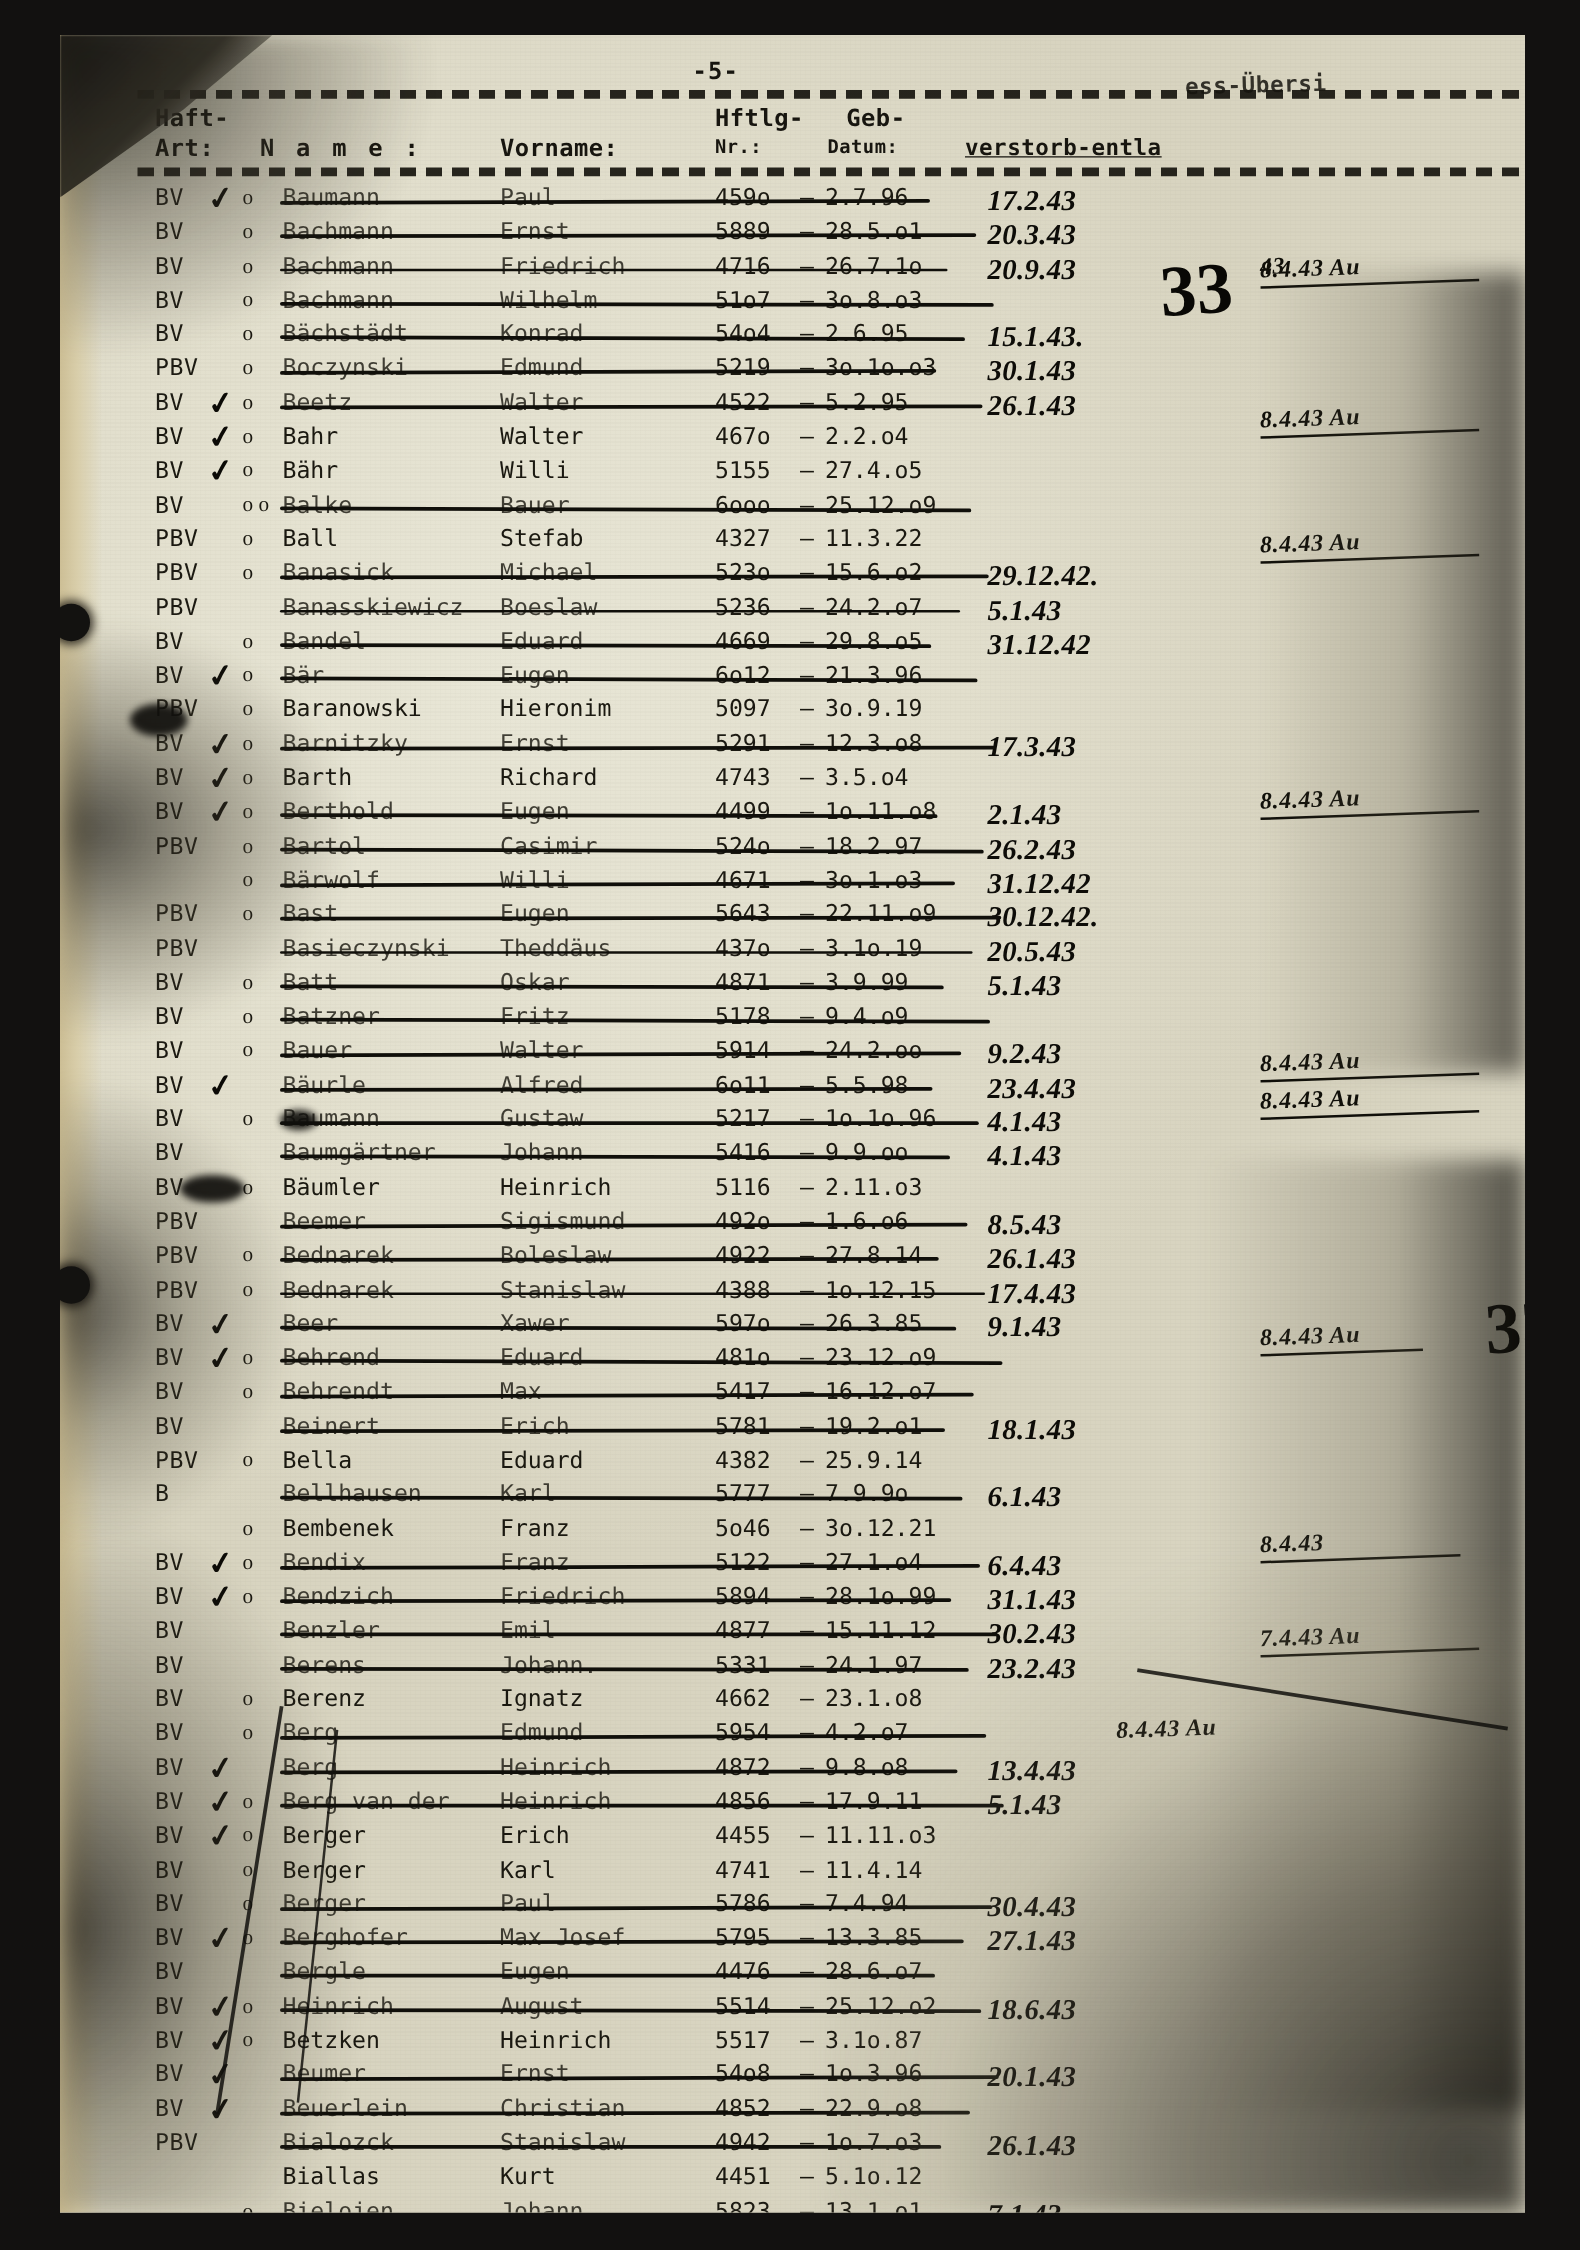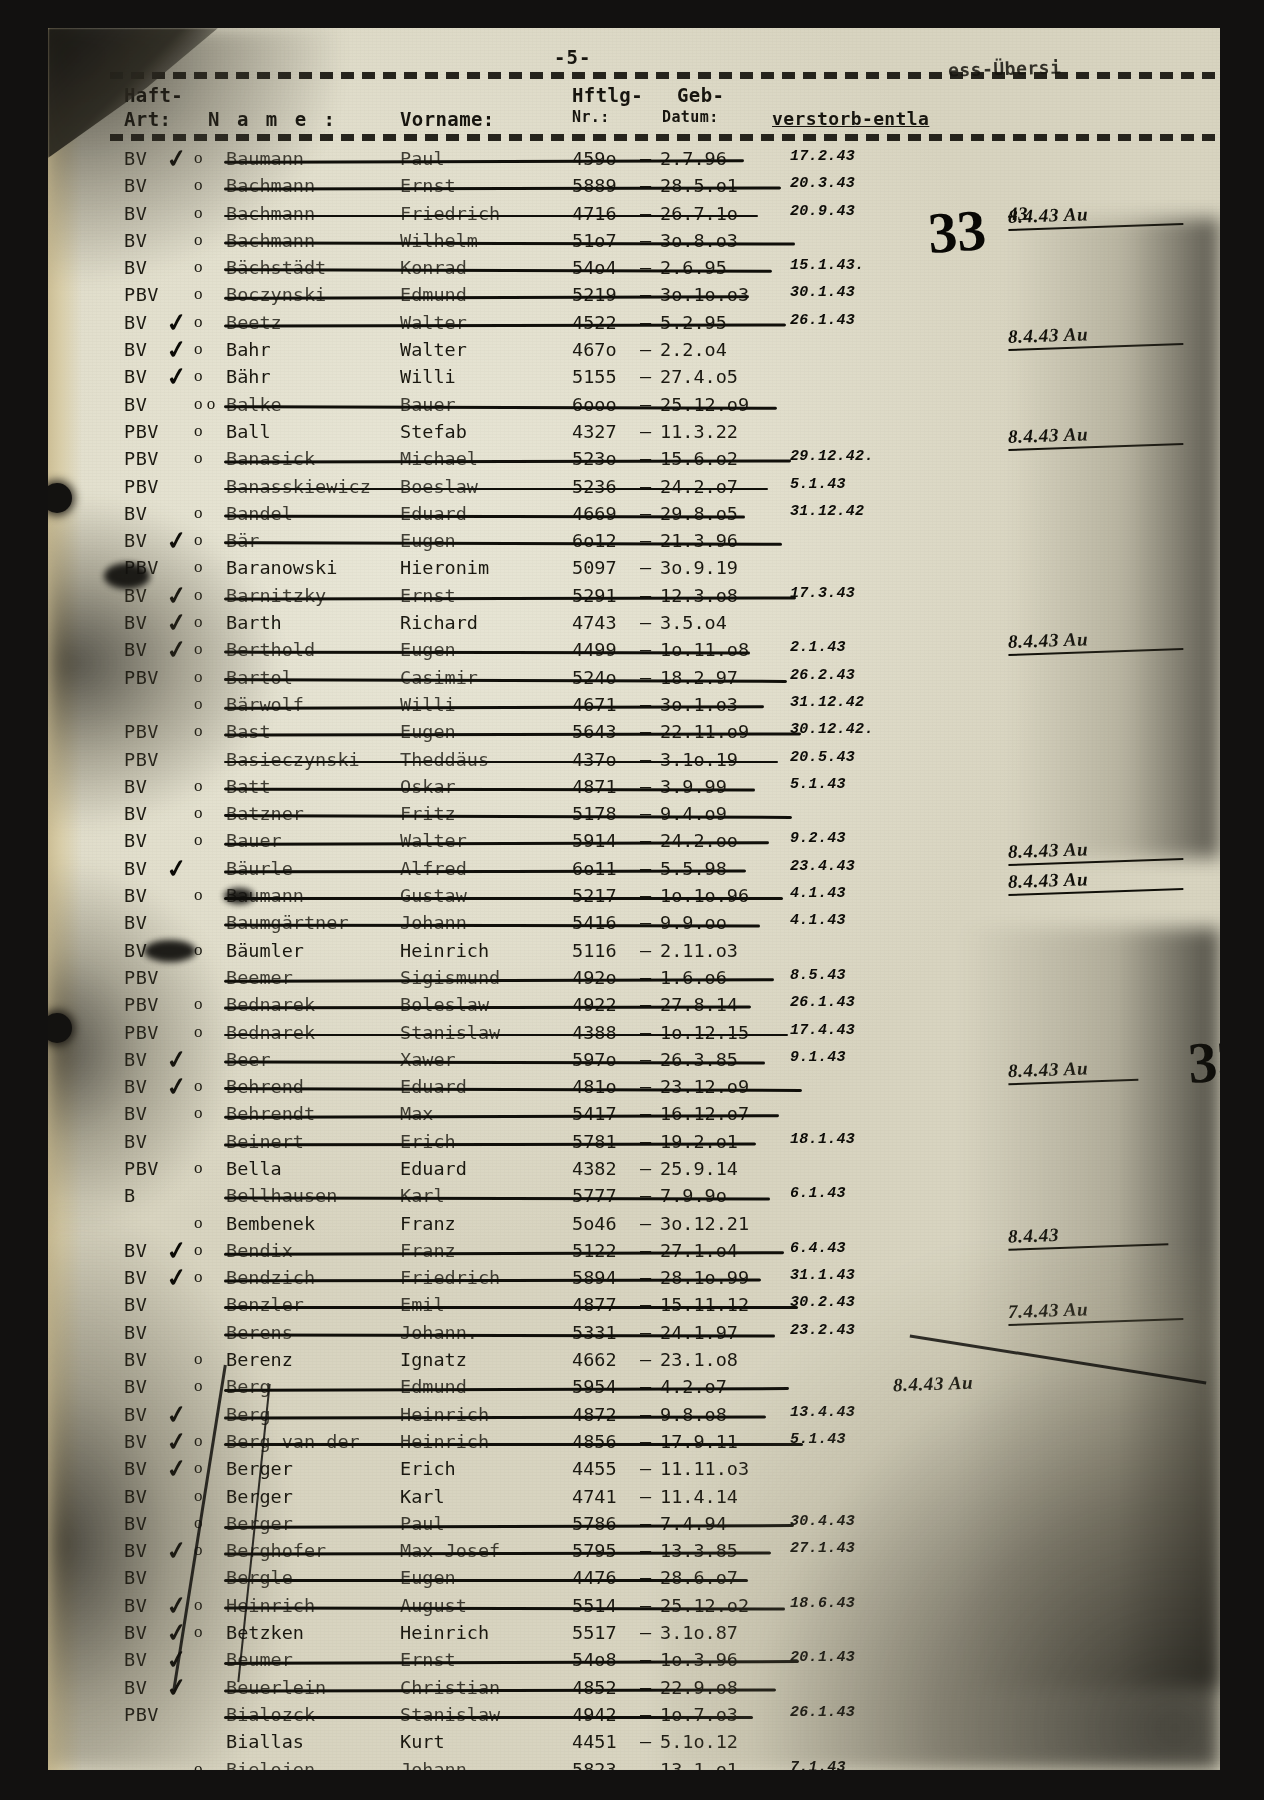--- a/index.html
+++ b/index.html
@@ -75,21 +75,21 @@
   }
   .c{position:absolute;white-space:pre;top:2px;}
   .c-art   {left:76px; width:60px;letter-spacing:.5px;}
   .c-mark  {left:146px;width:34px;font-family:"Liberation Serif",serif;font-size:17px;}
   .c-name  {left:178px;}
   .c-vor   {left:352px;}
   .c-nr    {left:524px;}
   .c-dash  {left:592px;}
   .c-geb   {left:612px;}
   .c-hand  {left:742px;color:#0d0c08;
-            font-family:Liberation Mono, monospace;font-size:15px;font-style:italic;
+            font-family:Liberation Serif, serif;font-size:23px;font-style:italic;
             font-weight:700;letter-spacing:.3px;}
 
   
   .row.struck .strike{
     position:absolute;left:176px;top:14px;height:2.6px;background:#100f0a;
     border-radius:2px;
   }
   .row.struck .c-name,
   .row.struck .c-vor,
   .row.struck .c-nr,

